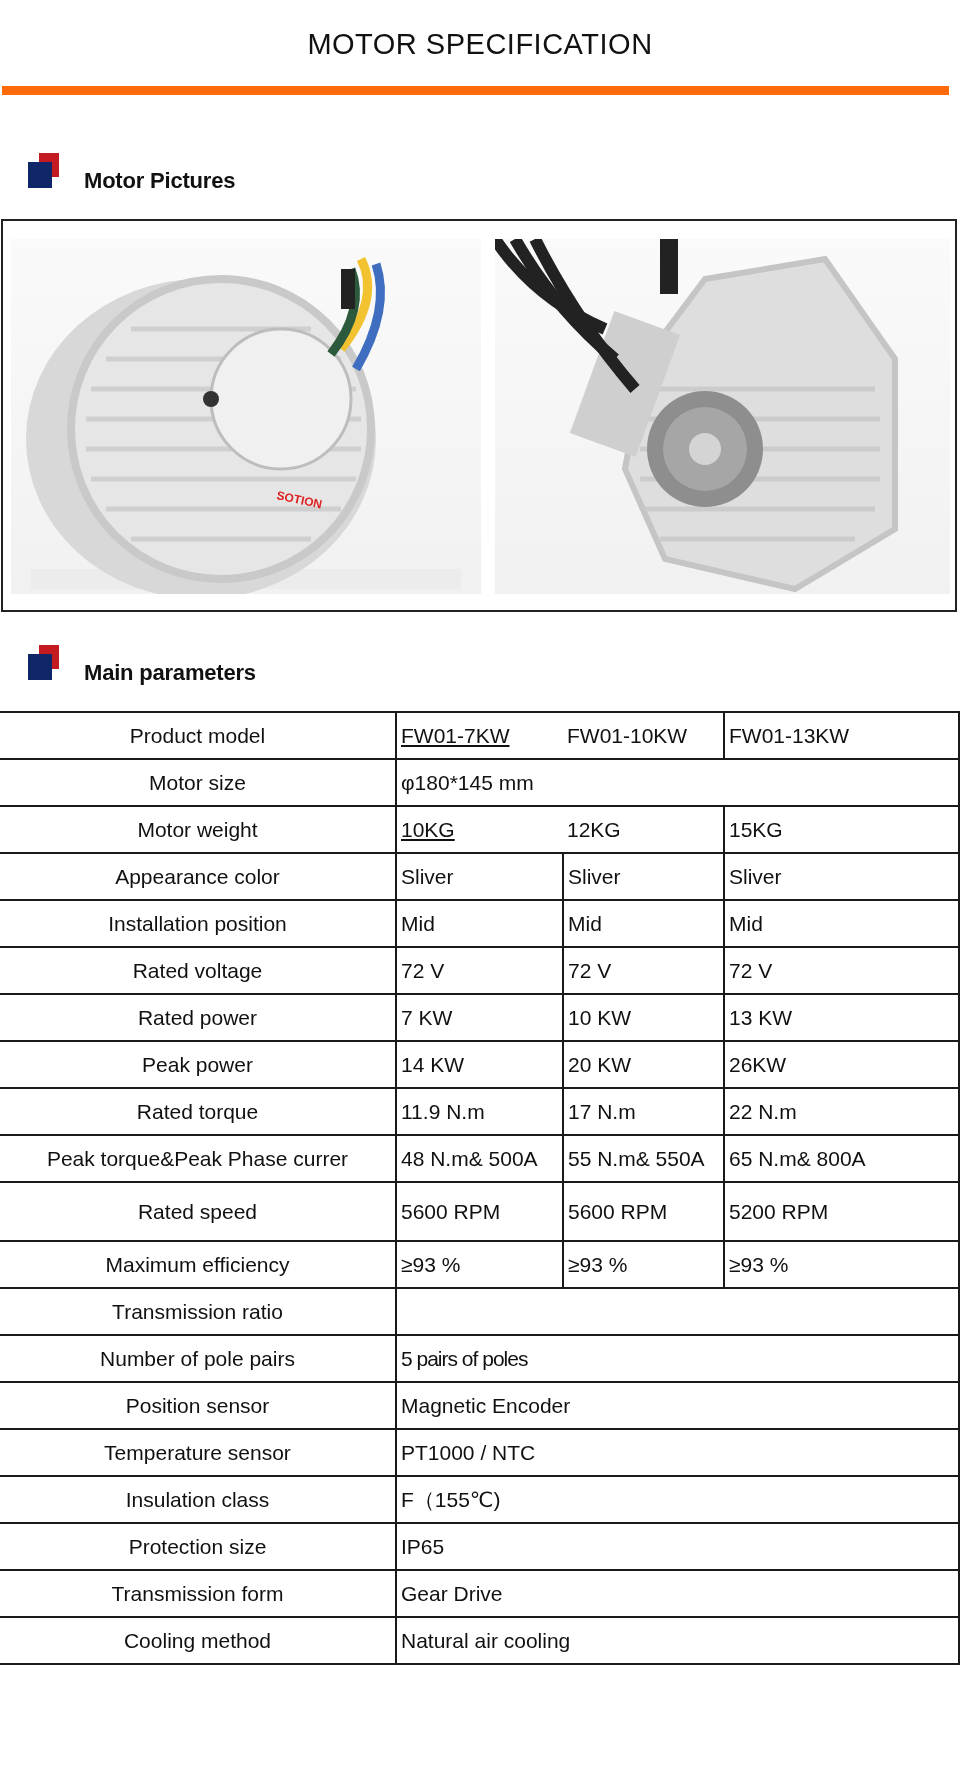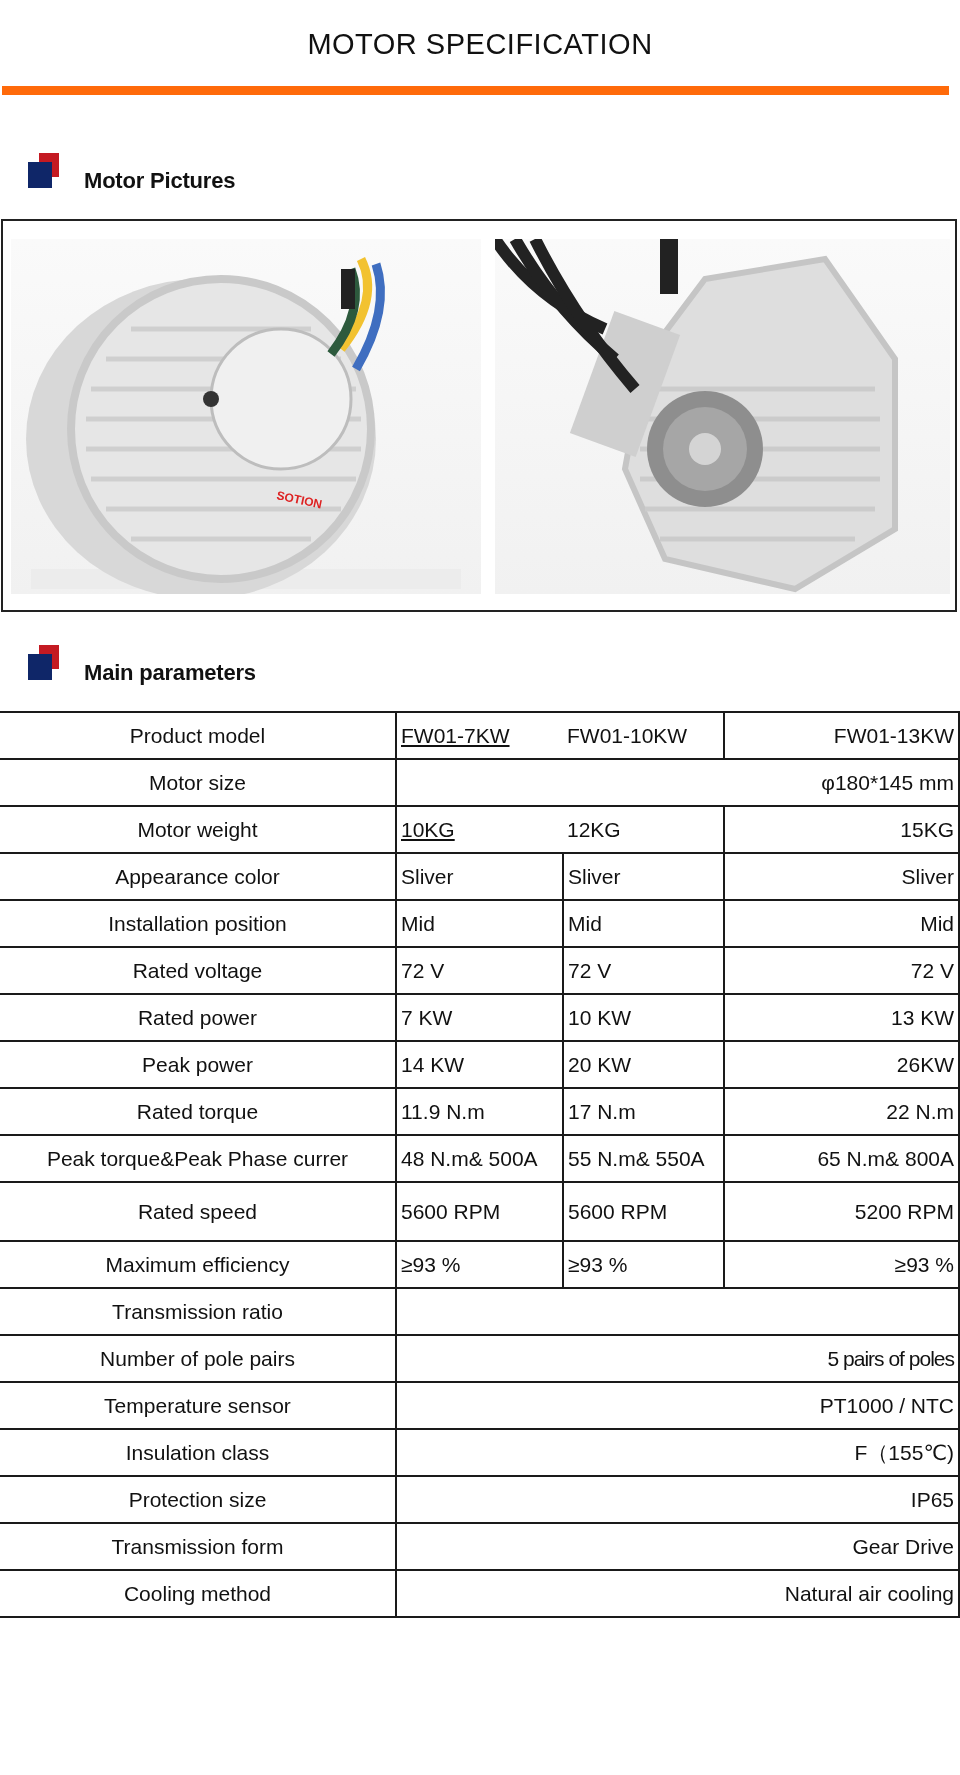--- a/index.html
+++ b/index.html
@@ -15,21 +15,21 @@
   .section-head span.txt { font-size:22px; font-weight:700; letter-spacing:-0.2px;margin-top:22px; }
   .photo-box { position:absolute; left:1px; top:219px; width:956px; height:393px;
                border:2px solid #222; box-sizing:border-box; background:#fff; }
   .photo { position:absolute; top:18px; height:355px; background:linear-gradient(180deg,#fafafa 0%,#f1f1f1 100%); }
   .photo.left { left:8px; width:470px; }
   .photo.right { left:492px; width:455px; }
   table.spec { position:absolute; left:0; top:711px; width:959px; border-collapse:collapse; table-layout:fixed; }
   table.spec td { border:2px solid #1a1a1a; font-size:21px; padding:0 4px; height:45px; white-space:nowrap; overflow:hidden; }
   table.spec td.label { text-align:center; border-left:none; }
   table.spec td.left { text-align:left; }
-  table.spec td.center { text-align:right;margin-left:28px; }
+  table.spec td.center { text-align:left;margin-left:28px; }
   tr.tall td { height:57px; }
   .dual { display:flex; }
   .dual span:first-child { width:166px;text-decoration:underline; }
 </style>
 </head>
 <body>
 
 <div class="title">MOTOR SPECIFICATION</div>
 <div class="orange-bar"></div>
 
@@ -185,20 +185,24 @@
       </tr>
   <tr>
         <td class="label">Transmission ratio</td>
         <td class="center" colspan="3"></td>
       </tr>
   <tr>
         <td class="label">Number of pole pairs</td>
         <td class="center" colspan="3" style="letter-spacing:-1px">5 pairs of poles</td>
       </tr>
   <tr>
+        <td class="label">Position sensor</td>
+        <td class="center" colspan="3">Magnetic Encoder</td>
+      </tr>
+  <tr>
         <td class="label">Temperature sensor</td>
         <td class="center" colspan="3">PT1000 / NTC</td>
       </tr>
   <tr>
         <td class="label">Insulation class</td>
         <td class="center" colspan="3">F（155℃)</td>
       </tr>
   <tr>
         <td class="label">Protection size</td>
         <td class="center" colspan="3">IP65</td>

